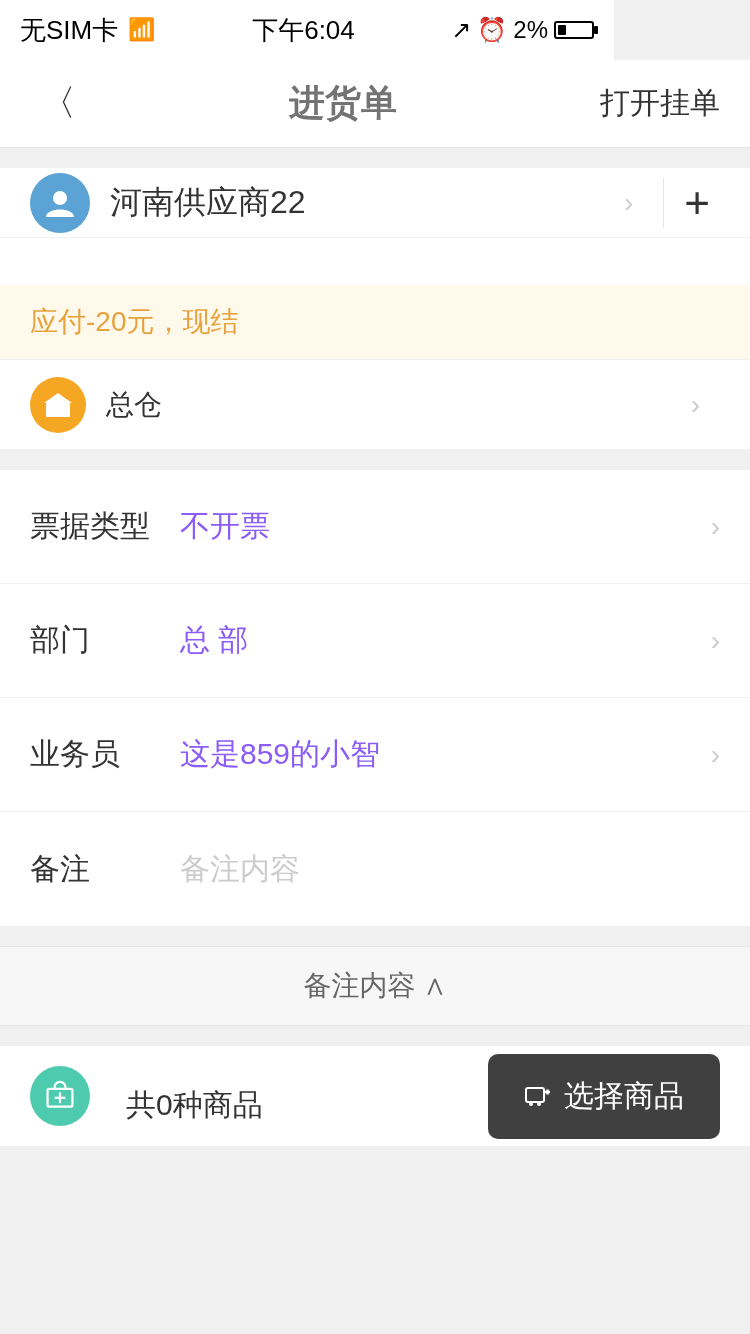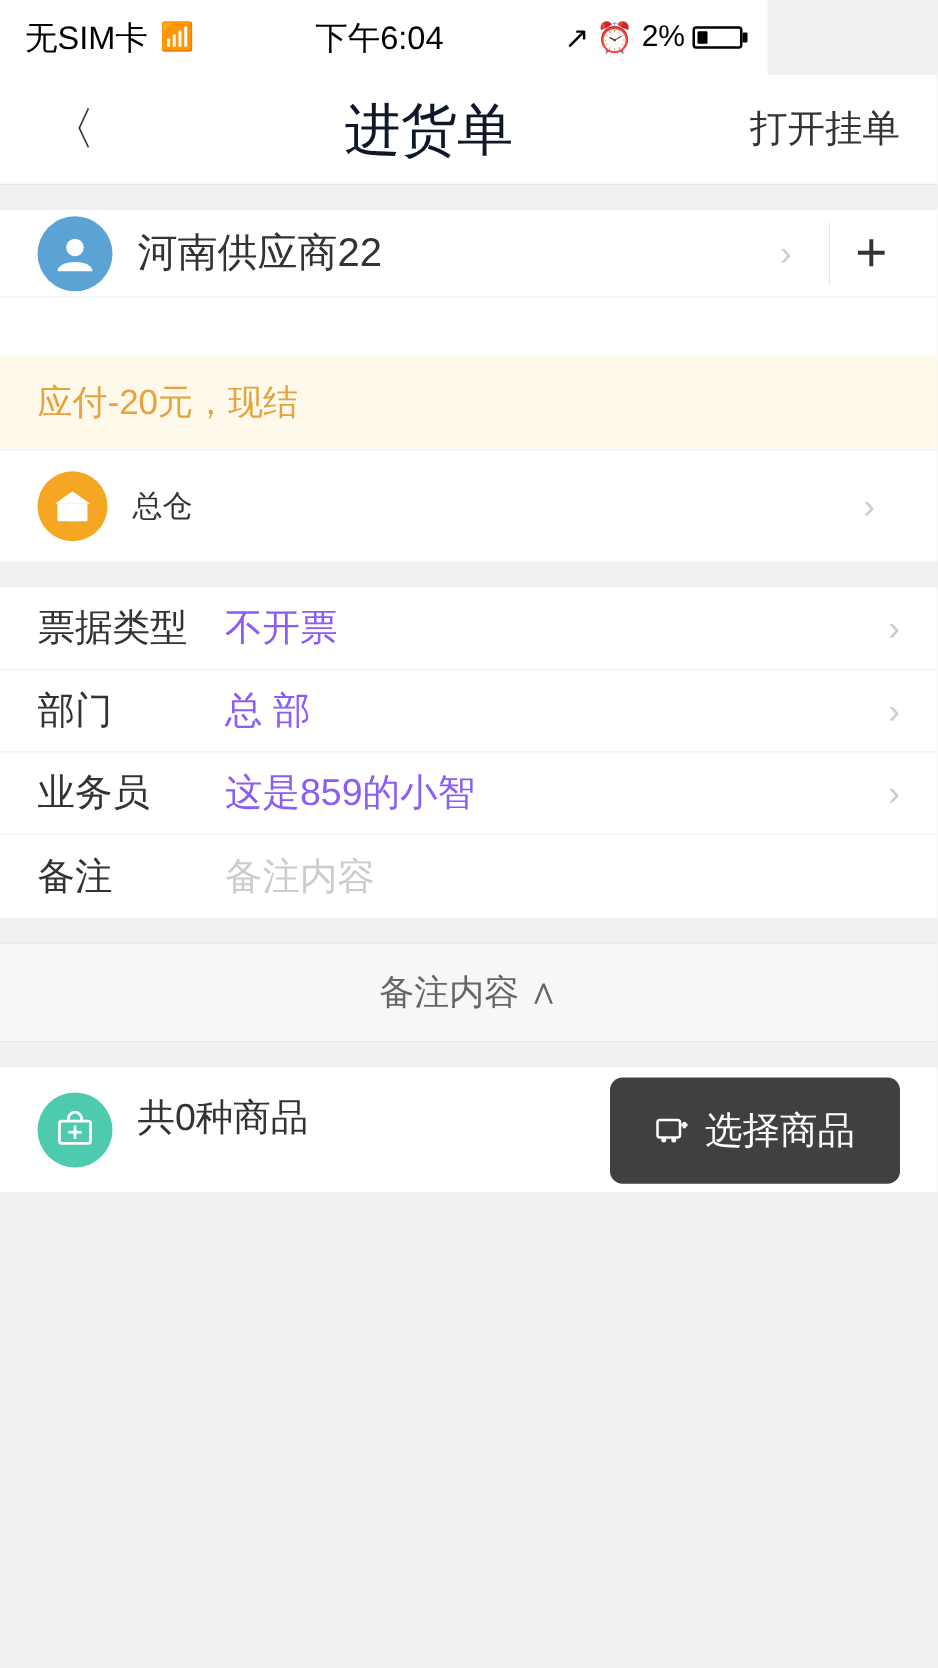--- a/index.html
+++ b/index.html
@@ -57,23 +57,23 @@
       padding: 0 30px;
       border-bottom: 1px solid #e5e5e5;
     }
     .nav-back {
       font-size: 36px;
       color: #333;
       cursor: pointer;
       padding: 10px;
     }
     .nav-title {
-      font-size: 45px;
-      font-weight: 400;
-      color: #0f172a;
+      font-size: 36px;
+      font-weight: 700;
+      color: #737373;
     }
     .nav-action {
       font-size: 30px;
       color: #333;
       cursor: pointer;
     }
 
     
     .section-divider {
       height: 20px;
@@ -149,34 +149,34 @@
       width: 56px; height: 56px;
       background: #f5a623;
       border-radius: 50%;
       display: flex; align-items: center; justify-content: center;
       margin-right: 20px;
       flex-shrink: 0;
     }
     .warehouse-icon svg { width: 32px; height: 32px; }
     .warehouse-name {
       flex: 1;
-      font-size: 24px;
+      font-size: 28px;
       color: #333;
     }
 
     
     .form-section {
       background: #fff;
       margin-top: 20px;
     }
     .form-row {
       display: flex;
       align-items: center;
       padding: 0 30px;
-      height: 66px;
+      height: 114px;
       border-bottom: 1px solid #f0f0f0;
       cursor: pointer;
     }
     .form-label {
       font-size: 30px;
       color: #333;
       width: 140px;
       flex-shrink: 0;
     }
     .form-value {
@@ -214,22 +214,22 @@
       background: #fff;
       height: 100px;
       display: flex;
       align-items: center;
       padding: 0 30px;
       margin-top: 20px;
       justify-content: space-between;
     }
     .product-count-area {
       display: flex;
-      align-items: flex-start;
-      gap: 20px;
+      align-items: flex-end;
+      gap: 36px;
     }
     .product-icon {
       width: 60px; height: 60px;
       background: #4ecbae;
       border-radius: 50%;
       display: flex; align-items: center; justify-content: center;
     }
     .product-count-text {
       font-size: 30px;
       color: #333;

